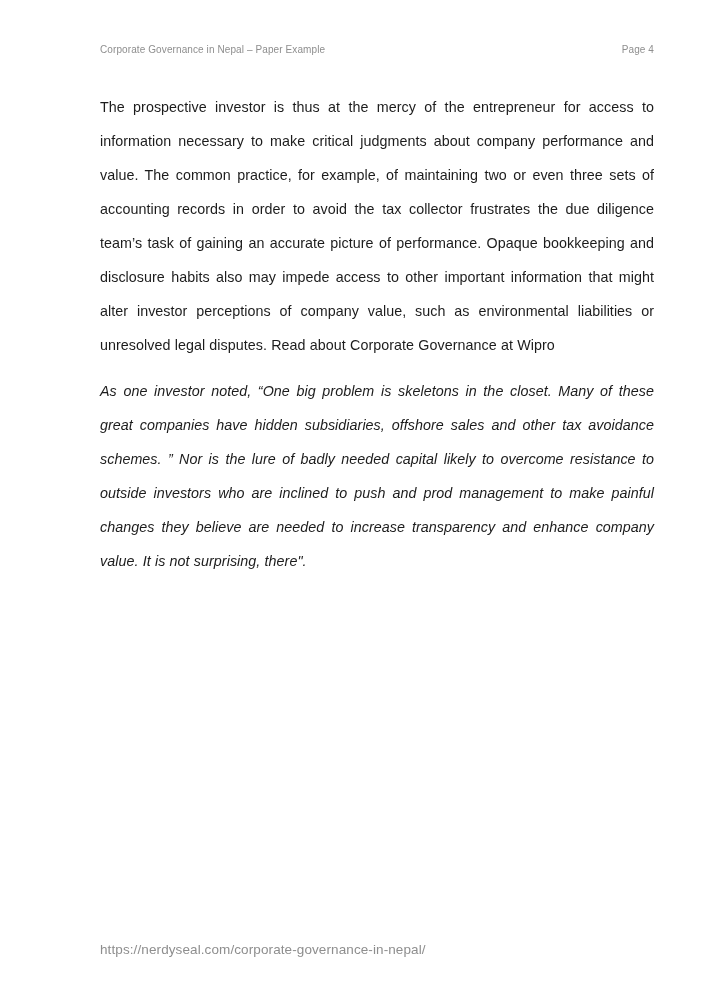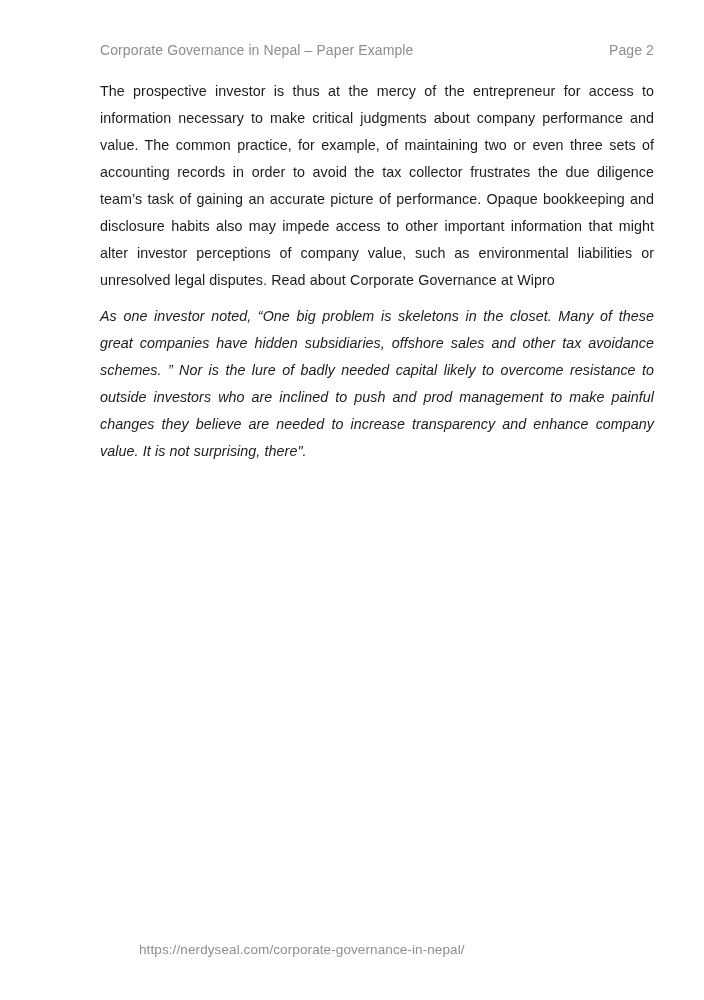--- a/index.html
+++ b/index.html
@@ -26,21 +26,21 @@
 
   
   .page-header {
     position: absolute;
     top: 40px;
     left: 100px;
     width: 554px;
     display: flex;
     align-items: center;
     justify-content: space-between;
-    font-size: 14px;
+    font-size: 10px;
     line-height: 20px;
     color: #8e8e8e;
     letter-spacing: 0.1px;
   }
 
   .page-header .header-title {
     white-space: nowrap;
   }
 
   .page-header .header-page-number {
@@ -50,23 +50,23 @@
 
   
   .page-body {
     position: absolute;
     top: 78px;
     left: 100px;
     width: 554px;
   }
 
   .body-paragraph {
-    margin: 0 0 9px 0;
+    margin: 12px 0 9px 0;
     font-size: 14.3px;
-    line-height: 27px;
+    line-height: 34px;
     color: #1c1c1c;
     text-align: justify;
     text-justify: inter-word;
     letter-spacing: 0.05px;
     word-spacing: 0.2px;
     -moz-text-align-last: left;
     text-align-last: left;
   }
 
   .body-paragraph:last-child {
@@ -77,37 +77,36 @@
   
   .page-footer {
     position: absolute;
     left: 100px;
     top: 940px;
     width: 554px;
     font-size: 13.5px;
     line-height: 20px;
     color: #8e8e8e;
     letter-spacing: 0.1px;
-    margin-left: 39px;
   }
 
   .page-footer .footer-url {
     color: #8e8e8e;
     text-decoration: none;
     white-space: nowrap;
   }
 </style>
 </head>
 <body>
 
 <div class="page">
 
   <div class="page-header">
     <span class="header-title">Corporate Governance in Nepal – Paper Example</span>
-    <span class="header-page-number">Page 2</span>
+    <span class="header-page-number">Page 4</span>
   </div>
 
   <div class="page-body">
     <p class="body-paragraph">The prospective investor is thus at the mercy of the entrepreneur for access to information necessary to make critical judgments about company performance and value. The common practice, for example, of maintaining two or even three sets of accounting records in order to avoid the tax collector frustrates the due diligence team’s task of gaining an accurate picture of performance. Opaque bookkeeping and disclosure habits also may impede access to other important information that might alter investor perceptions of company value, such as environmental liabilities or unresolved legal disputes. Read about Corporate Governance at Wipro</p>
     <p class="body-paragraph">As one investor noted, “One big problem is skeletons in the closet. Many of these great companies have hidden subsidiaries, offshore sales and other tax avoidance schemes. ” Nor is the lure of badly needed capital likely to overcome resistance to outside investors who are inclined to push and prod management to make painful changes they believe are needed to increase transparency and enhance company value. It is not surprising, there".</p>
   </div>
 
   <div class="page-footer">
     <a class="footer-url" href="#">https://nerdyseal.com/corporate-governance-in-nepal/</a>
   </div>

